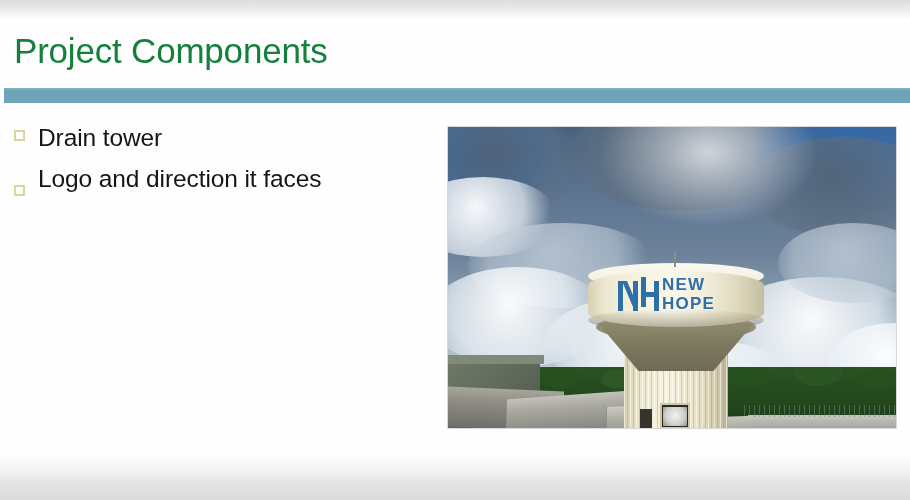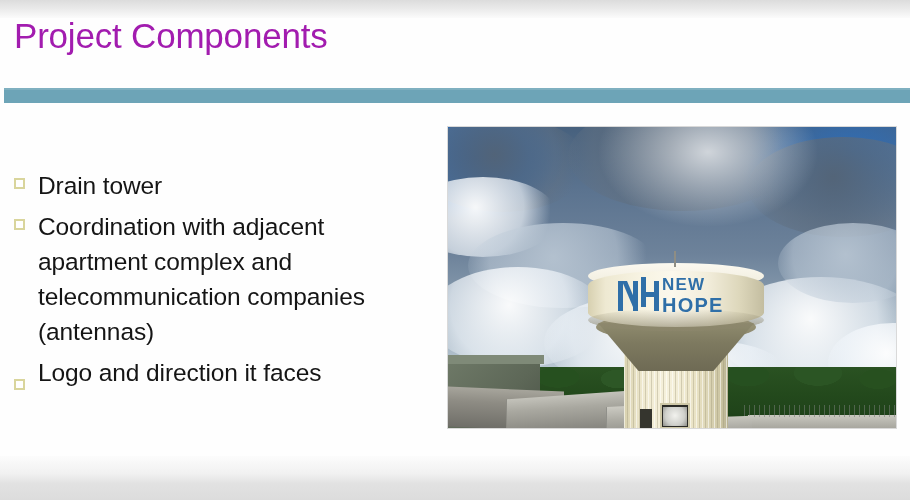--- a/index.html
+++ b/index.html
@@ -20,38 +20,38 @@
     position:absolute; left:0; bottom:0; width:910px; height:44px;
     background:linear-gradient(to bottom,#fcfcfc 0%,#f1f1f1 40%,#e2e2e2 62%,#dcdcdc 100%);
   }
   .bottom-line {
     position:absolute; left:0; bottom:20px; width:910px; height:1px;
     background:#d4d4d4;
   }
 
   
   .title {
-    position:absolute; left:14px; top:16px;
-    font-size:35px; font-weight:400; color:#a21caf;
+    position:absolute; left:14px; top:31px;
+    font-size:35px; font-weight:400; color:#15803d;
     letter-spacing:-0.2px; white-space:nowrap;
   }
 
   
   .band {
     position:absolute; left:4px; top:88px; width:906px; height:15px;
     background:#6da4b7;
   }
   .band-hi {
     position:absolute; left:4px; top:88px; width:906px; height:2px;
     background:#7fb0c0;
   }
 
   
   .bullets {
-    position:absolute; left:14px; top:120px; width:404px;margin-top:48px;
+    position:absolute; left:14px; top:120px; width:404px;
   }
   .bullet-row { display:flex; align-items:flex-start; margin-bottom:6px; }
   .bullet-row:last-child { margin-bottom:0;align-items:flex-end; }
   .sq {
     flex:0 0 auto; width:11px; height:11px;
     border:2px solid #d9d59c; background:#ffffff;
     margin-top:10px; margin-right:13px;
   }
   .btext {
     font-size:24.5px; line-height:35px; color:#151515;
@@ -215,21 +215,21 @@
   .tlogo {
     left:168px; top:150px; width:44px; height:38px;
   }
   .tnew {
     left:214px; top:148px;
     font-size:17px; font-weight:700; color:#2f6fa8;
     letter-spacing:1.2px; font-family:"Liberation Sans", sans-serif;
   }
   .thope {
     left:214px; top:167px;
-    font-size:20px; font-weight:700; color:#2f6fa8;
+    font-size:17px; font-weight:700; color:#2f6fa8;
     letter-spacing:1.2px; font-family:"Liberation Sans", sans-serif;
   }
   .streak {
     position:absolute; background:rgba(120,112,86,.35); width:1px;
   }
 </style>
 </head>
 <body>
 
 <div id="slide">
@@ -242,24 +242,20 @@
   <div class="band-hi"></div>
 
   <div class="bullets">
 
     <div class="bullet-row">
       <span class="sq"></span>
       <span class="btext">Drain tower</span>
     </div>
 
 
-    <div class="bullet-row">
-      <span class="sq"></span>
-      <span class="btext">Coordination with adjacent apartment complex and telecommunication companies (antennas)</span>
-    </div>
 
     <div class="bullet-row">
       <span class="sq"></span>
       <span class="btext">Logo and direction it faces</span>
     </div>
 
   </div>
 
   <div class="photo">
 

